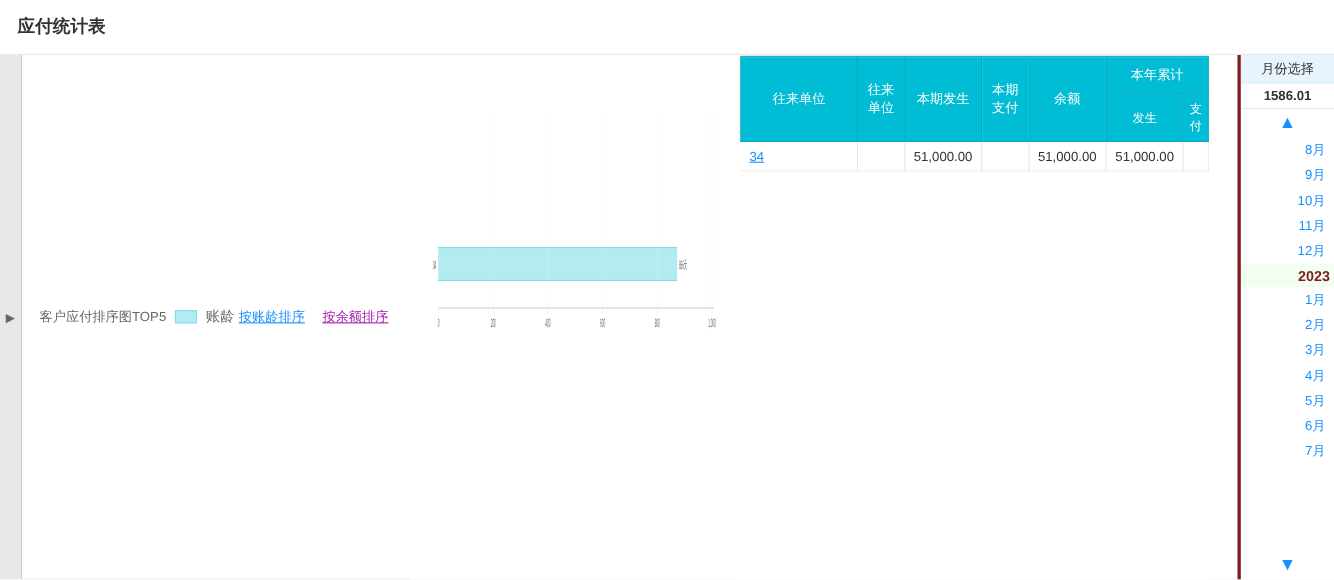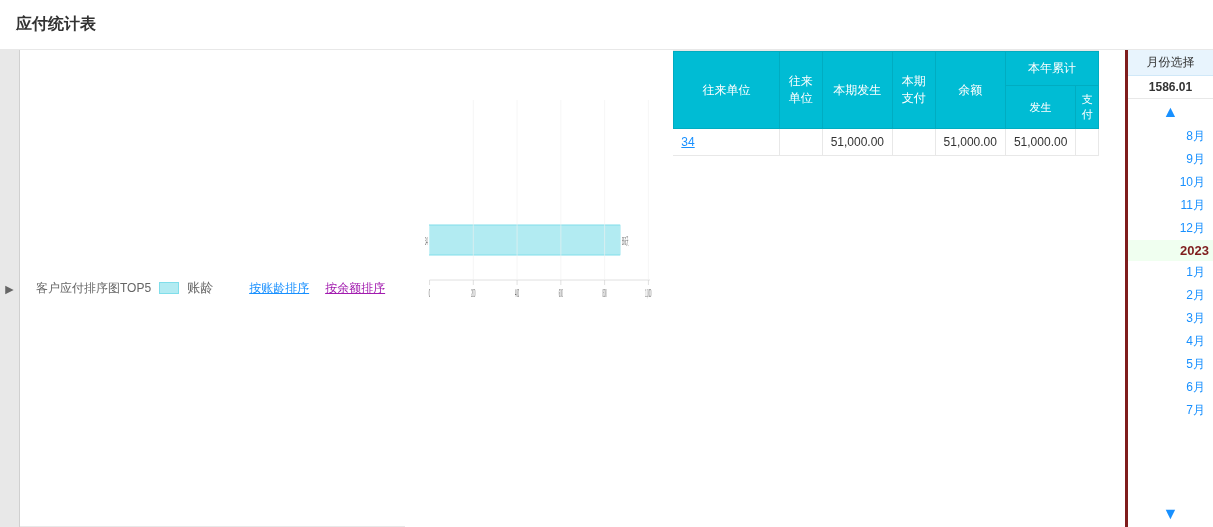--- a/index.html
+++ b/index.html
@@ -26,21 +26,21 @@
     .chart-area { flex: 1; display: flex; flex-direction: row; overflow: hidden; }
 
     
     .chart-header { display: flex; align-items: center; justify-content: space-between; padding: 8px 16px; border-bottom: 1px solid #e8e8e8; }
     .chart-legend { display: flex; align-items: center; gap: 8px; }
     .legend-label { font-size: 12px; color: #666; }
     .legend-color-box { width: 20px; height: 12px; background: #b2ebf2; border: 1px solid #80deea; }
     .legend-text { font-size: 13px; color: #666; }
     .chart-sort-buttons { display: flex; gap: 8px; }
     .sort-btn { font-size: 12px; color: #a21caf; cursor: pointer; padding: 2px 4px; text-decoration: underline; }
-    .sort-btn.active { color: #1890ff; text-decoration: underline; margin-left: 32px; }
+    .sort-btn.active { color: #1890ff; text-decoration: underline; }
 
     
     .chart-svg-container { flex: 1; padding: 10px 16px 10px 16px; position: relative; min-height: 0; }
 
     
     .table-area { background: #fff; border-top: 1px solid #e8e8e8; }
     .table-wrapper { overflow: hidden; }
     table { width: 100%; border-collapse: collapse; }
     .table-header-row th { background: #00bcd4; color: #fff; text-align: center; padding: 8px 6px; font-size: 12px; font-weight: normal; border: 1px solid #00acc1; }
     .table-sub-header th { background: #00bcd4; color: #fff; text-align: center; padding: 6px 4px; font-size: 11px; font-weight: normal; border: 1px solid #00acc1; }

